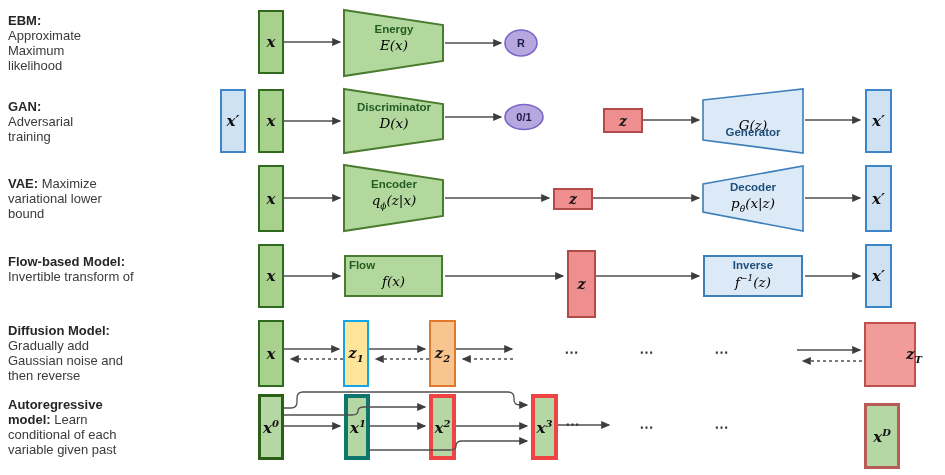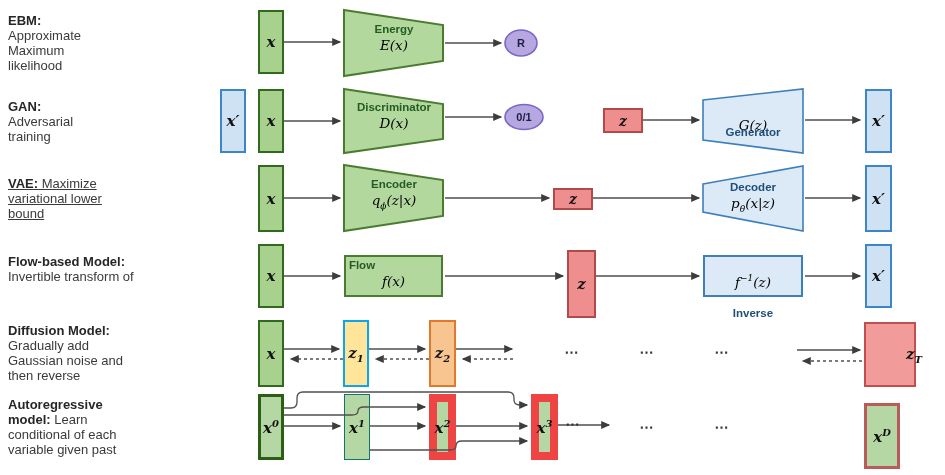--- a/index.html
+++ b/index.html
@@ -13,22 +13,22 @@
   .math{font-family:"DejaVu Serif",serif;font-style:italic;font-weight:600;
         font-size:15px;color:#111;}
   .math sub,.math sup{font-size:10px;font-weight:600;}
   .gr{background:#a9d18e;border:2px solid #2f6a1f;}
   .bl{background:#cfe2f3;border:2px solid #3d85c6;}
   .rd{background:#ef8e8e;border:2px solid #b34a4a;}
   .yw{background:#ffe599;border:2px solid #0ea5e9;}
   .or{background:#f8c490;border:2px solid #e0792b;}
   .arg{background:#b5d7a3;}
   .bd-dkgreen{border:3px solid #2c5f16;}
-  .bd-yellow{border:1px solid #0f766e;}
-  .bd-orange{border:8px solid #ef4444;}
+  .bd-yellow{border:4px solid #0f766e;justify-content:flex-end;}
+  .bd-orange{border:4px solid #ef4444;}
   .bd-red{border:3px solid #b85b5b;}
   .zt{background:#f29b9b;border:2px solid #c0504d;}
   .btitle{position:absolute;text-align:center;font-weight:bold;font-size:11.5px;}
   .tgreen{color:#235c23;}
   .tblue{color:#1f4e79;}
   .bform{position:absolute;text-align:center;font-family:"DejaVu Serif",serif;
          font-style:italic;font-size:13.5px;color:#000;}
   .bform sub{font-size:9px;}
   .bform sup{font-size:9px;}
   .etext{position:absolute;text-align:center;font-weight:bold;font-size:11px;color:#1c1c46;}
@@ -170,21 +170,21 @@
     <div><b>EBM:</b></div>
     <div>Approximate</div>
     <div>Maximum</div>
     <div>likelihood</div>
   </div>
   <div class="lbl txt" style="top:99px;">
     <div><b>GAN:</b></div>
     <div>Adversarial</div>
     <div>training</div>
   </div>
-  <div class="lbl txt" style="top:176px;text-decoration:underline;">
+  <div class="lbl txt" style="top:176px;">
     <div><b>VAE:</b><span> Maximize</span></div>
     <div>variational lower</div>
     <div>bound</div>
   </div>
   <div class="lbl txt" style="top:254px;">
     <div><b>Flow-based Model:</b></div>
     <div>Invertible transform of</div>
   </div>
   <div class="lbl txt" style="top:323px;">
     <div><b>Diffusion Model:</b></div>
@@ -210,21 +210,21 @@
 
   <div class="btitle tgreen txt" style="left:344px;top:178px;width:100px;">Encoder</div>
   <div class="bform txt" style="left:344px;top:192px;width:100px;"><span>q</span><sub>ϕ</sub><span>(z|x)</span></div>
 
   <div class="btitle tblue txt" style="left:703px;top:181px;width:100px;">Decoder</div>
   <div class="bform txt" style="left:703px;top:195px;width:100px;"><span>p</span><sub>θ</sub><span>(x|z)</span></div>
 
   <div class="btitle tgreen txt" style="left:324px;top:259px;width:76px;">Flow</div>
   <div class="bform txt" style="left:344px;top:273px;width:99px;">f(x)</div>
 
-  <div class="btitle tblue txt" style="left:703px;top:259px;width:100px;margin-top:48px;">Inverse</div>
+  <div class="btitle tblue txt" style="left:703px;top:259px;width:100px;">Inverse</div>
   <div class="bform txt" style="left:703px;top:273px;width:100px;"><span>f</span><sup>−1</sup><span>(z)</span></div>
 
   <div class="etext txt" style="left:505px;top:37px;width:32px;">R</div>
   <div class="etext txt" style="left:505px;top:111px;width:38px;">0/1</div>
 
   <div class="dots txt" style="left:560px;top:344px;">⋯</div>
   <div class="dots txt" style="left:635px;top:344px;">⋯</div>
   <div class="dots txt" style="left:710px;top:344px;">⋯</div>
   <div class="dots txt" style="left:561px;top:416px;">⋯</div>
   <div class="dots txt" style="left:635px;top:419px;">⋯</div>

